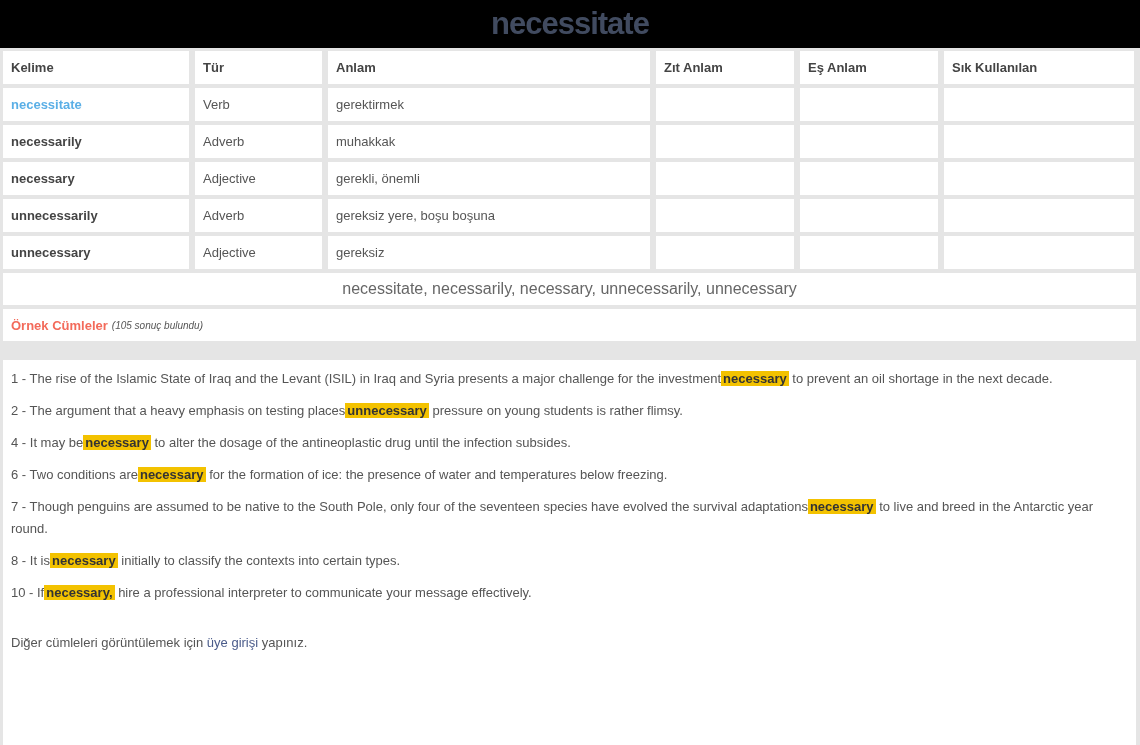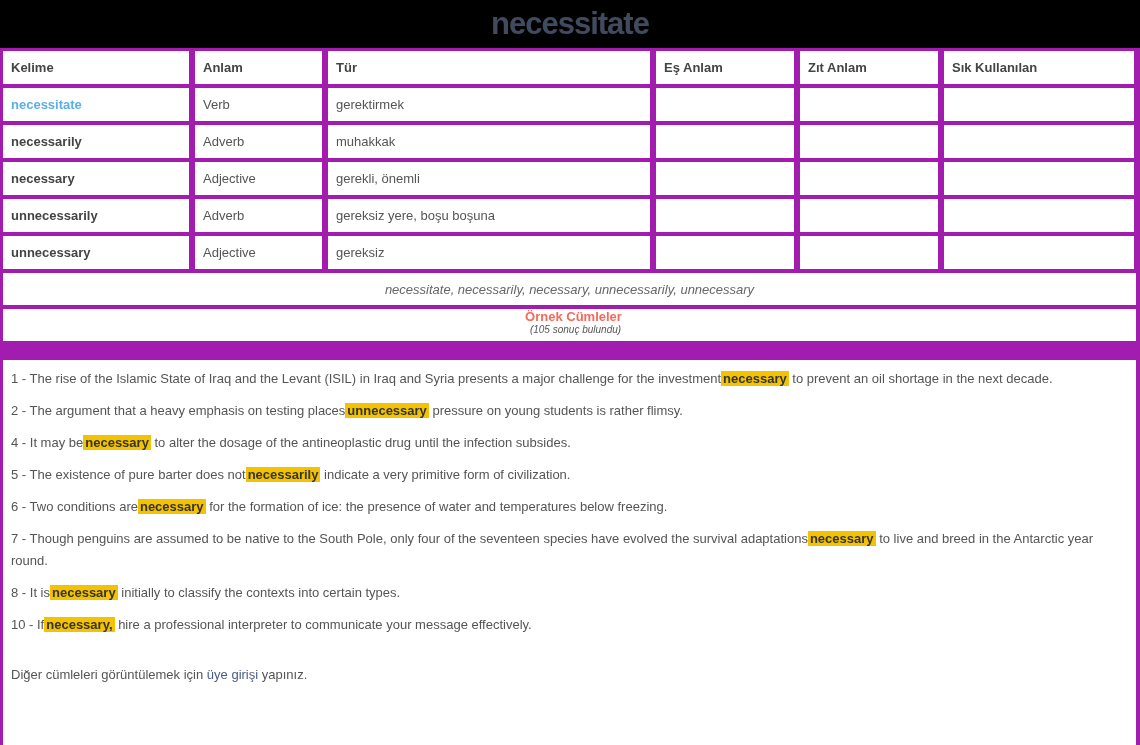--- a/index.html
+++ b/index.html
@@ -6,39 +6,39 @@
   html, body { width: 1140px; height: 745px; overflow: hidden; background: #ffffff; }
   body { font-family: "Liberation Sans", sans-serif; font-size: 13px; color: #555; }
   .titlebar {
     height: 48px; background: #000; display: flex; align-items: center; justify-content: center;
   }
   .titlebar h1 {
     font-family: "Liberation Sans", sans-serif; font-size: 31px; font-weight: bold;
     color: #414b60; letter-spacing: -1px;
   }
   .wrap {
-    background: #a21caf; padding: 3px 4px 4px 3px; height: 697px;
+    background: #e5e5e5; padding: 3px 4px 4px 3px; height: 697px;
   }
   .grid {
     display: grid;
     grid-template-columns: 186px 127px 322px 138px 138px 190px;
     column-gap: 6px; row-gap: 4px;
   }
   .cell {
     background: #fff; height: 33px; display: flex; align-items: center; padding-left: 8px;
     font-size: 13px; color: #555;
   }
   .cell.head { font-weight: bold; color: #444; }
   .cell.word { font-weight: bold; color: #444; }
   .cell.word.active { color: #5aafe6; }
   .full {
     background: #fff; height: 32px; margin-top: 4px; display: flex; align-items: center;
   }
-  .derived { justify-content: center; font-style: italic; color: #666; font-size: 13px; text-align: center; }
-  .examples-head { padding-left: 8px; flex-direction: column; }
+  .derived { justify-content: center; color: #666; font-size: 16px; text-align: center; }
+  .examples-head { padding-left: 8px; }
   .examples-title { color: #f36a5a; font-weight: bold; font-size: 13px; }
   .examples-count { font-style: italic; font-size: 10px; color: #555; margin-left: 4px; }
   .sentences {
     background: #fff; margin-top: 19px; height: 392px; padding: 8px 8px 0 8px;
     font-size: 13px; color: #555; line-height: 22px;
   }
   .sentence { margin-bottom: 10px; }
   .hl { background: #f3c200; color: #333; font-weight: bold; padding: 0 2px; }
   .footer-note { margin-top: 28px; }
   .login-link { color: #4a5b8a; text-decoration: none; }
@@ -46,24 +46,24 @@
 </head>
 <body>
 
 <div class="titlebar">
   <h1>necessitate</h1>
 </div>
 
 <div class="wrap">
   <div class="grid">
     <div class="cell head">Kelime</div>
+    <div class="cell head">Tür</div>
     <div class="cell head">Anlam</div>
-    <div class="cell head">Tür</div>
+    <div class="cell head">Zıt Anlam</div>
     <div class="cell head">Eş Anlam</div>
-    <div class="cell head">Zıt Anlam</div>
     <div class="cell head">Sık Kullanılan</div>
 
     <div class="cell word active">necessitate</div>
     <div class="cell">Verb</div>
     <div class="cell">gerektirmek</div>
     <div class="cell"></div>
     <div class="cell"></div>
     <div class="cell"></div>
 
     <div class="cell word">necessarily</div>
@@ -99,21 +99,20 @@
 
   <div class="full examples-head">
     <span class="examples-title">Örnek Cümleler</span>
     <span class="examples-count">(105 sonuç bulundu)</span>
   </div>
 
   <div class="sentences">
     <div class="sentence"><span>1 - The rise of the Islamic State of Iraq and the Levant (ISIL) in Iraq and Syria presents a major challenge for the investment</span><span class="hl">necessary</span> <span>to prevent an oil shortage in the next decade.</span></div>
     <div class="sentence"><span>2 - The argument that a heavy emphasis on testing places</span><span class="hl">unnecessary</span> <span>pressure on young students is rather flimsy.</span></div>
     <div class="sentence"><span>4 - It may be</span><span class="hl">necessary</span> <span>to alter the dosage of the antineoplastic drug until the infection subsides.</span></div>
-    <div class="sentence"><span>5 - The existence of pure barter does not</span><span class="hl">necessarily</span> <span>indicate a very primitive form of civilization.</span></div>
     <div class="sentence"><span>6 - Two conditions are</span><span class="hl">necessary</span> <span>for the formation of ice: the presence of water and temperatures below freezing.</span></div>
     <div class="sentence"><span>7 - Though penguins are assumed to be native to the South Pole, only four of the seventeen species have evolved the survival adaptations</span><span class="hl">necessary</span> <span>to live and breed in the Antarctic year round.</span></div>
     <div class="sentence"><span>8 - It is</span><span class="hl">necessary</span> <span>initially to classify the contexts into certain types.</span></div>
     <div class="sentence"><span>10 - If</span><span class="hl">necessary,</span> <span>hire a professional interpreter to communicate your message effectively.</span></div>
 
     <div class="footer-note">
       <span>Diğer cümleleri görüntülemek için</span>
       <a class="login-link">üye girişi</a>
       <span>yapınız.</span>
     </div>

